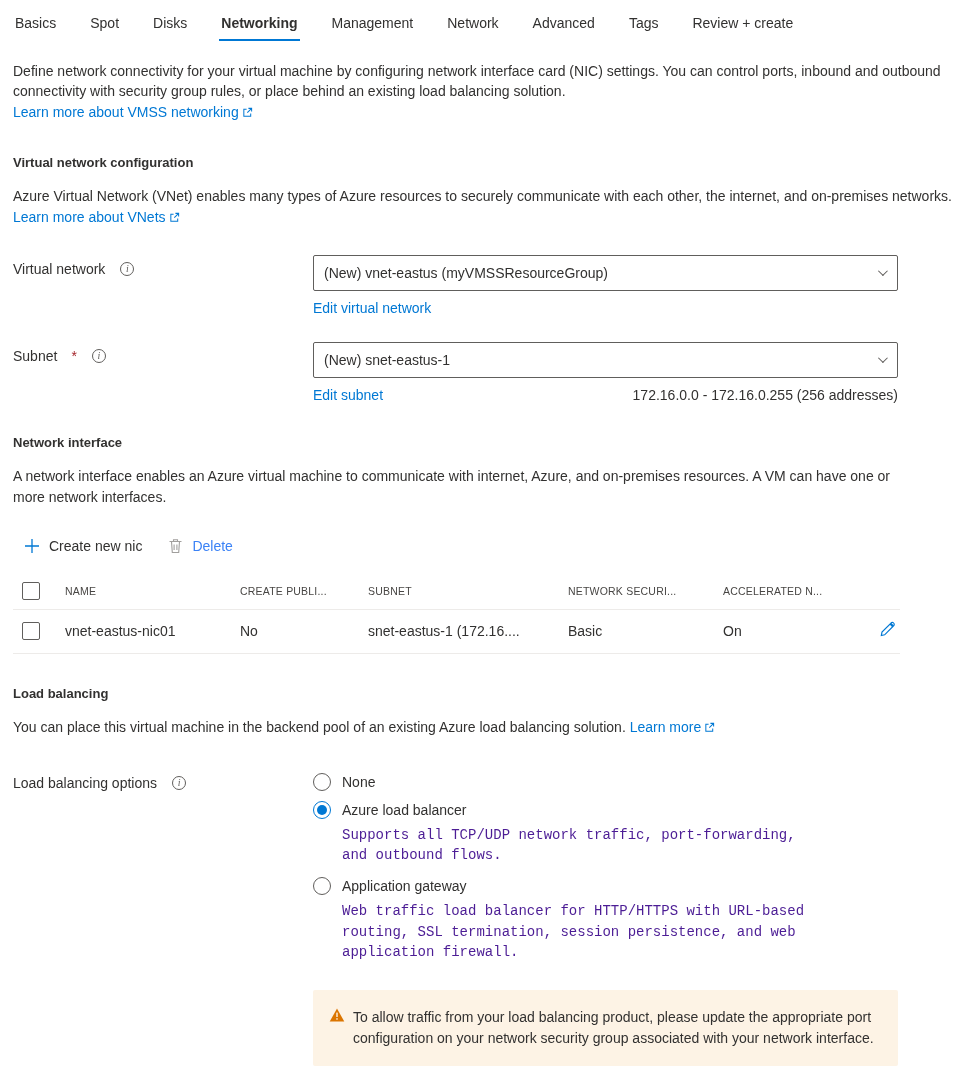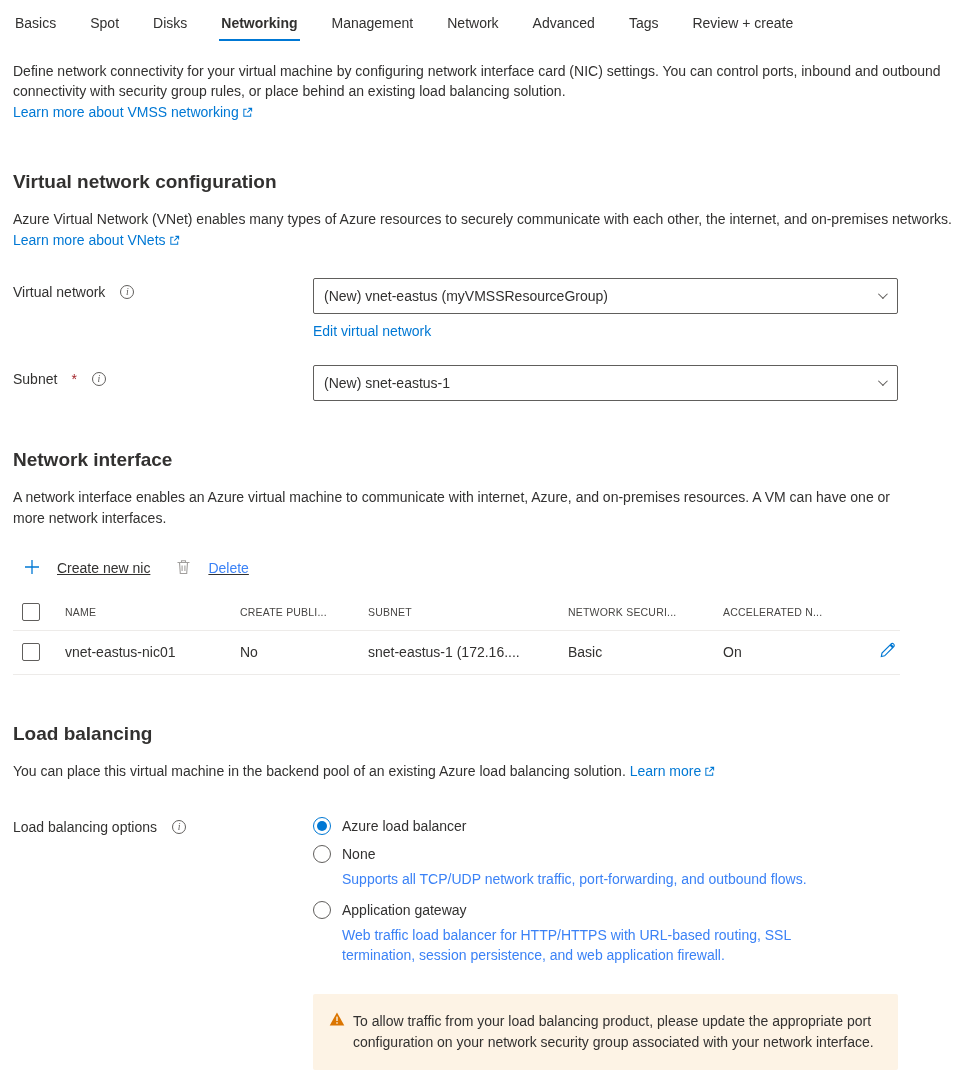--- a/index.html
+++ b/index.html
@@ -14,21 +14,21 @@
 
   
   .tabs { display: flex; gap: 30px; align-items: flex-end; }
   .tab { padding: 2px 2px 8px 2px; border-bottom: 2px solid transparent; cursor: pointer; white-space: nowrap; }
   .tab.selected { font-weight: 700; border-bottom-color: #0078d4; }
 
   
   .para { margin-top: 20px; line-height: 1.45; max-width: 955px; }
   .link { color: #0078d4; text-decoration: none; cursor: pointer; }
   .ext-icon { display: inline-block; vertical-align: -1px; margin-left: 3px; }
-  .section-title { font-size: 19px; font-weight: 700; margin-top: 48px; }
+  .section-title { font-size: 13px; font-weight: 700; margin-top: 32px; }
   .section-desc { margin-top: 16px; line-height: 1.5; max-width: 955px; }
 
   
   .field { display: flex; align-items: flex-start; margin-top: 26px; }
   .flabel { width: 300px; padding-top: 6px; display: flex; align-items: center; gap: 15px; flex-shrink: 0; }
   .req { color: #a4262c; margin-left: -1px; }
   .info-icon {
     width: 14px; height: 14px; border: 1px solid #605e5c; border-radius: 50%;
     color: #605e5c; font-size: 10px; line-height: 12px; text-align: center;
     font-family: "Liberation Serif", serif; font-style: italic; display: inline-block; cursor: default;
@@ -38,21 +38,21 @@
     height: 36px; border: 1px solid #605e5c; border-radius: 2px; background: #fff;
     display: flex; align-items: center; justify-content: space-between;
     padding: 0 12px 0 10px; cursor: pointer;
   }
   .select.dirty { border-color: #8a2da5; }
   .chevron { width: 7px; height: 7px; border-right: 1.4px solid #605e5c; border-bottom: 1.4px solid #605e5c; transform: rotate(45deg) translateY(-2px); }
   .helper-row { margin-top: 9px; display: flex; justify-content: space-between; align-items: baseline; }
 
   
   .nic-toolbar { display: flex; gap: 26px; margin-top: 30px; padding-left: 11px; align-items: center; }
-  .tool { display: flex; align-items: center; gap: 17px; cursor: pointer; text-decoration: underline; }
+  .tool { display: flex; gap: 9px; cursor: pointer; }
   .tool.disabled { cursor: default; }
   .tool.disabled .tool-label { color: #3b82f6; }
 
   
   .nic-table { width: 887px; margin-top: 16px; }
   .t-row { display: flex; align-items: center; border-bottom: 1px solid #edebe9; }
   .t-head { height: 37px; font-size: 10.5px; color: #484644; letter-spacing: 0.2px; }
   .t-body { height: 44px; }
   .cell-check { width: 52px; padding-left: 9px; display: flex; align-items: center; }
   .checkbox { width: 18px; height: 18px; border: 1px solid #605e5c; border-radius: 2px; background: #fff; cursor: pointer; }
@@ -66,21 +66,21 @@
 
   
   .radio-group { padding-top: 4px; }
   .radio-opt { display: flex; align-items: center; gap: 11px; margin-bottom: 10px; cursor: pointer; }
   .radio-circle { width: 18px; height: 18px; border: 1px solid #605e5c; border-radius: 50%; flex-shrink: 0; position: relative; background:#fff; }
   .radio-opt.selected .radio-circle { border-color: #0078d4; }
   .radio-opt.selected .radio-circle::after {
     content: ""; position: absolute; left: 3px; top: 3px; width: 10px; height: 10px;
     border-radius: 50%; background: #0078d4;
   }
-  .radio-desc { margin: -4px 0 12px 29px; color: #3b82f6; line-height: 1.45; max-width: 470px; }
+  .radio-desc { margin: -4px 0 12px 29px; color: #4c1d95; line-height: 1.45; max-width: 470px; font-family: Liberation Mono, monospace; }
 
   
   .warning-box {
     margin-top: 16px; width: 585px; background: #fdf3e5; border-radius: 2px;
     padding: 17px 16px; display: flex; gap: 11px; align-items: flex-start;
   }
   .warning-text { line-height: 1.5; color: #323130; }
 
   .offset-control { margin-left: 300px; gap: 8px; }
 </style>
@@ -137,20 +137,24 @@
   <div class="field">
     <div class="flabel">
       <span>Subnet</span>
       <span class="req">*</span>
       <span class="info-icon">i</span>
     </div>
     <div class="fcontrol">
       <div class="select">
         <span>(New) snet-eastus-1</span>
         <span class="chevron"></span>
+      </div>
+      <div class="helper-row">
+        <a class="link">Edit subnet</a>
+        <span>172.16.0.0 - 172.16.0.255 (256 addresses)</span>
       </div>
     </div>
   </div>
 
   <div class="section-title">Network interface</div>
   <div class="section-desc" style="max-width:880px;">A network interface enables an Azure virtual machine to communicate with internet, Azure, and on-premises resources. A VM can have one or more network interfaces.</div>
 
   <div class="nic-toolbar">
     <div class="tool">
       <span><svg width="16" height="16" viewBox="0 0 16 16">
@@ -203,27 +207,27 @@
             <path d="M7 1.5h3.5V5M10.5 1.5 5.8 6.2" fill="none" stroke="#0078d4" stroke-width="1.1"></path>
           </svg></span></a>
   </div>
 
   <div class="field" style="margin-top:30px;">
     <div class="flabel">
       <span>Load balancing options</span>
       <span class="info-icon">i</span>
     </div>
     <div class="fcontrol radio-group">
+      <div class="radio-opt">
+        <span class="radio-circle"></span>
+        <span>None</span>
+      </div>
       <div class="radio-opt selected">
         <span class="radio-circle"></span>
         <span>Azure load balancer</span>
-      </div>
-      <div class="radio-opt">
-        <span class="radio-circle"></span>
-        <span>None</span>
       </div>
       <div class="radio-desc">Supports all TCP/UDP network traffic, port-forwarding, and outbound flows.</div>
       <div class="radio-opt">
         <span class="radio-circle"></span>
         <span>Application gateway</span>
       </div>
       <div class="radio-desc">Web traffic load balancer for HTTP/HTTPS with URL-based routing, SSL termination, session persistence, and web application firewall.</div>
     </div>
   </div>
 

